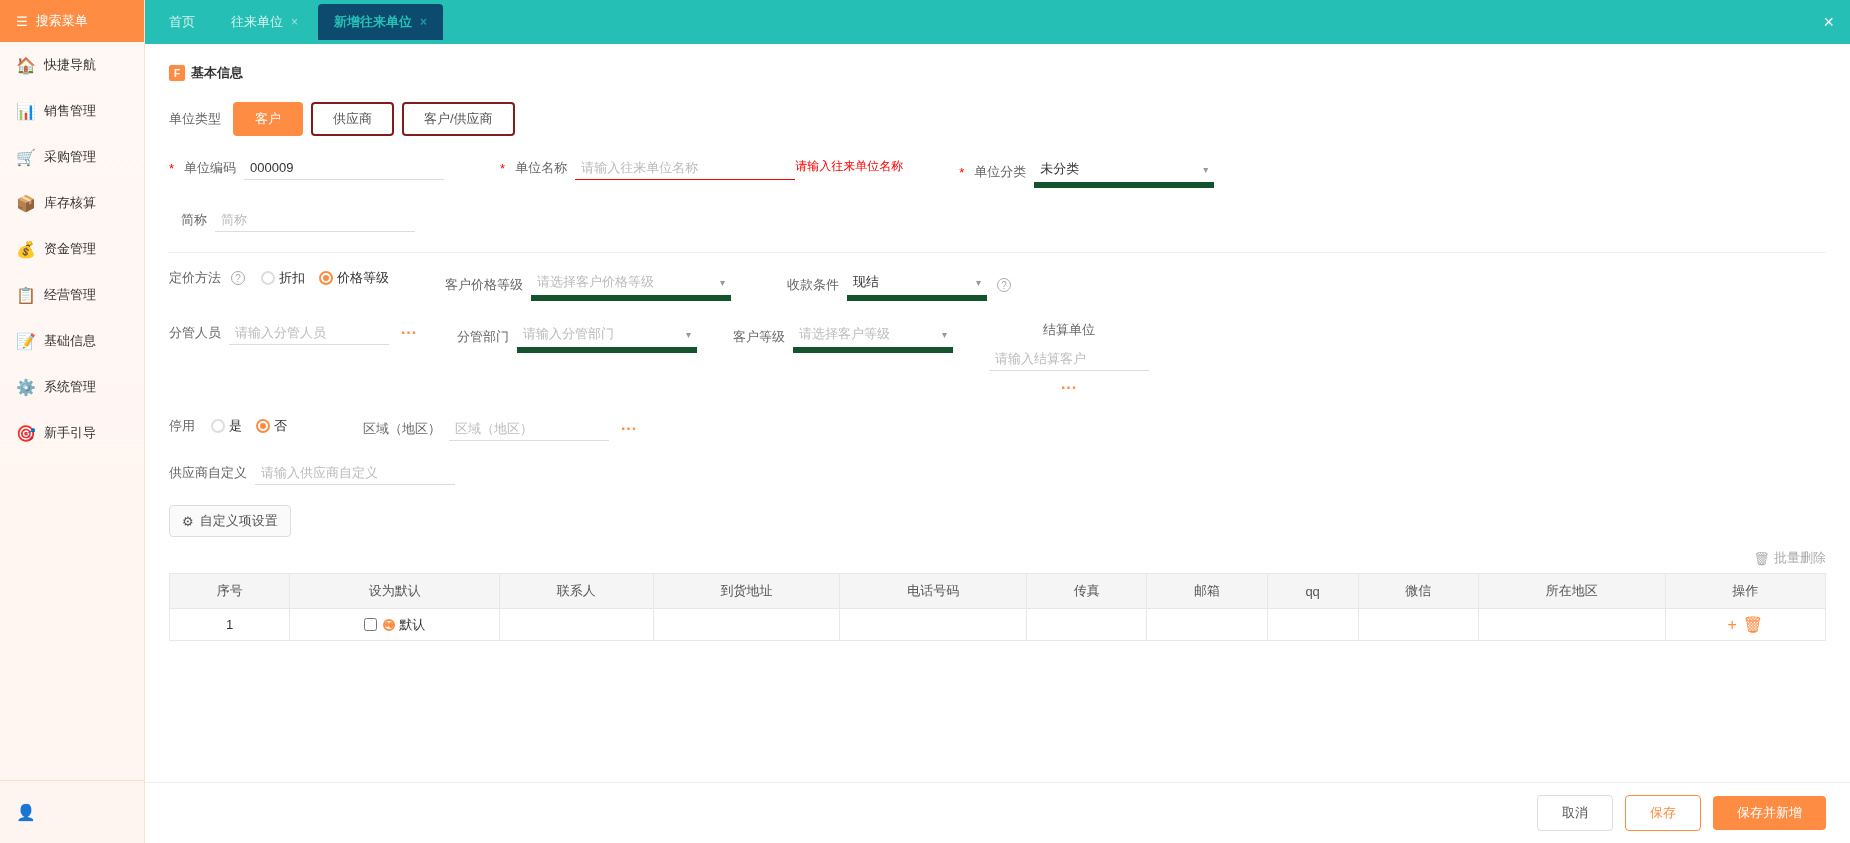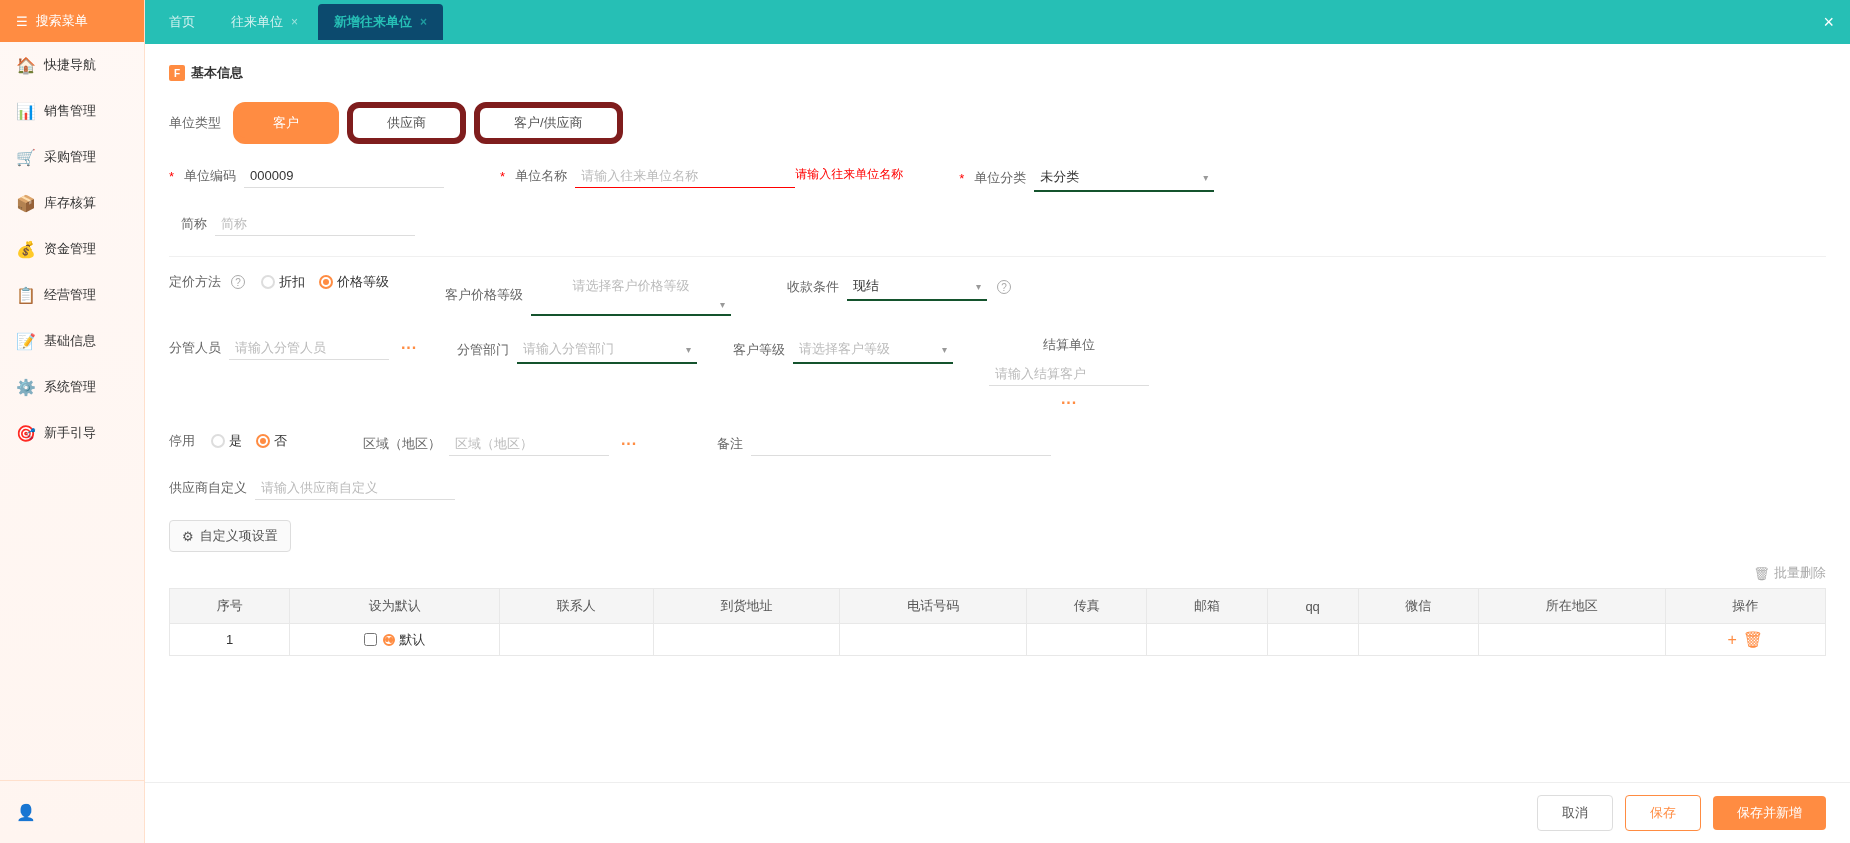--- a/index.html
+++ b/index.html
@@ -161,23 +161,23 @@
     }
 
     
     .unit-type-row {
       display: flex;
       align-items: center;
       gap: 12px;
       margin-bottom: 20px;
     }
     .btn-unit-type {
-      padding: 6px 34px;
-      border: 6px solid #7f1d1d;
-      border-radius: 12px;
+      padding: 6px 20px;
+      border: 2px solid #7f1d1d;
+      border-radius: 4px;
       cursor: pointer;
       font-size: 13px;
       background: white;
       color: #555;
     }
     .btn-unit-type.active {
       background: #ff8c42;
       color: white;
       border-color: #ff8c42;
     }
@@ -214,21 +214,21 @@
       height: 6px;
       border-radius: 50%;
       background: #ff8c42;
     }
 
     
     .form-select {
       display: flex;
       align-items: center;
       gap: 4px;
-      border-bottom: 2px solid #14532d;
+      border-bottom: 6px solid #14532d;
       padding: 4px 6px;
       cursor: pointer;
       min-width: 160px;
       color: #bbb;
       font-size: 13px;
     }
     .form-select .chevron { color: #999; font-size: 10px; margin-left: auto; }
     .form-select.has-value { color: #333; }
 
     
@@ -501,21 +501,21 @@
             <span>折扣</span>
           </div>
           <div class="radio-item">
             <div class="radio-circle checked"></div>
             <span>价格等级</span>
           </div>
         </div>
       </div>
       <div class="form-field" style="margin-left:40px;">
         <span class="form-label">客户价格等级</span>
-        <div class="form-select" style="min-width:200px;flex-direction:column;">
+        <div class="form-select" style="min-width:200px;">
           <span>请选择客户价格等级</span>
           <span class="chevron">▾</span>
         </div>
       </div>
       <div class="form-field" style="margin-left:40px;">
         <span class="form-label">收款条件</span>
         <div class="form-select has-value" style="min-width:140px;">
           <span>现结</span>
           <span class="chevron">▾</span>
         </div>
@@ -562,24 +562,20 @@
           <div class="radio-item">
             <div class="radio-circle checked"></div>
             <span>否</span>
           </div>
         </div>
       </div>
       <div class="form-field" style="margin-left:60px;">
         <span class="form-label">区域（地区）</span>
         <input class="form-input" type="text" style="width: 160px;" placeholder="区域（地区）">
         <span class="ellipsis-btn">···</span>
-      </div>
-      <div class="form-field" style="margin-left:60px;">
-        <span class="form-label">备注</span>
-        <input class="form-input" type="text" style="width: 300px;">
       </div>
     </div>
 
     <div class="form-row">
       <div class="form-field">
         <span class="form-label">供应商自定义</span>
         <input class="form-input" type="text" style="width: 200px;" placeholder="请输入供应商自定义">
       </div>
     </div>
 

